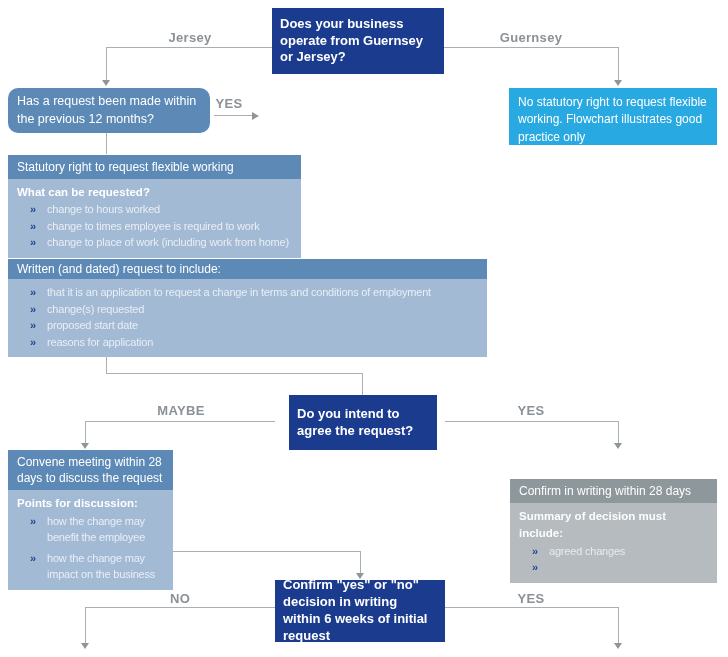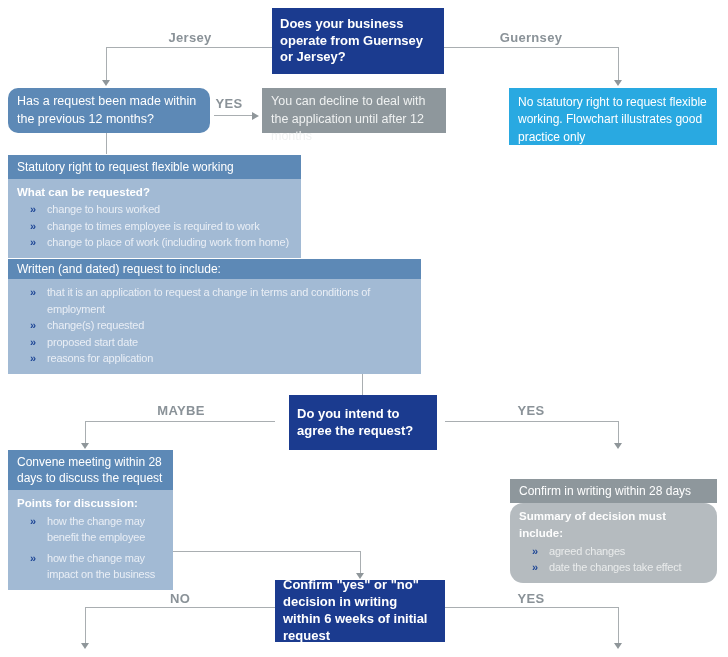--- a/index.html
+++ b/index.html
@@ -22,21 +22,21 @@
   .box{position:absolute;box-sizing:border-box;color:#fff;}
   .navy{background:var(--navy);font-weight:bold;font-size:13px;line-height:1.3;
         display:flex;align-items:center;justify-content:center;text-align:left;padding:4px 8px;}
   .qblue{background:var(--blue-mid);font-size:12.5px;line-height:1.4;padding:5px 9px;border-radius:10px;}
   .graybox{background:var(--gray-dark);color:#eff1f1;font-size:12.5px;line-height:1.4;padding:5px 9px;}
   .cyanbox{background:var(--cyan);font-size:12px;line-height:1.45;padding:6px 9px;}
   .two{position:absolute;box-sizing:border-box;}
   .two .hdr{box-sizing:border-box;background:var(--blue-mid);color:#fff;font-size:12px;line-height:1.35;padding:4px 9px;}
   .two .bdy{box-sizing:border-box;background:var(--blue-light);color:#fff;padding:5px 9px 7px 9px;}
   .two.grayset .hdr{background:var(--gray-dark);}
-  .two.grayset .bdy{background:var(--gray-light);border-radius:13px;}
+  .two.grayset .bdy{background:var(--gray-light);}
   .subhead{font-size:11.5px;font-weight:bold;line-height:1.5;color:#fff;}
   .grayset .subhead{color:#fdfdfd;}
   .bullet{display:flex;gap:5px;padding-left:13px;font-size:11px;letter-spacing:-0.2px;
           line-height:1.5;color:#e9eef5;}
   .grayset .bullet{color:#e9ebeb;}
   .bullet .chev{color:var(--chev);font-weight:bold;flex:0 0 12px;}
   .hline{position:absolute;height:0;border-top:1.5px solid var(--line);}
   .vline{position:absolute;width:0;border-left:1.5px solid var(--line);}
   .arr-down{position:absolute;width:0;height:0;border-left:4px solid transparent;
             border-right:4px solid transparent;border-top:6px solid var(--arrow);}
@@ -97,23 +97,20 @@
   <div class="lbl" style="left:531px;top:591px">YES</div>
 
   <div class="box navy" style="left:272px;top:8px;width:172px;height:66px">
     <span>Does your business operate from Guernsey or Jersey?</span>
   </div>
 
   <div class="box qblue" style="left:8px;top:88px;width:202px;height:45px">
     <span>Has a request been made within the previous 12 months?</span>
   </div>
 
-  <div class="box graybox" style="left:262px;top:88px;width:184px;height:45px">
-    <span>You can decline to deal with the application until after 12 months</span>
-  </div>
 
   <div class="box cyanbox" style="left:509px;top:88px;width:208px;height:57px">
     <span>No statutory right to request flexible working. Flowchart illustrates good practice only</span>
   </div>
 
   <div class="two" style="left:8px;top:155px;width:293px">
     <div class="hdr">Statutory right to request flexible working</div>
     <div class="bdy" style="min-height:62px">
       <div class="subhead">What can be requested?</div>
       <div class="bullet">
@@ -124,21 +121,21 @@
         <span class="chev">»</span>
         <span>change to times employee is required to work</span>
       </div>
       <div class="bullet">
         <span class="chev">»</span>
         <span>change to place of work (including work from home)</span>
       </div>
     </div>
   </div>
 
-  <div class="two" style="left:8px;top:259px;width:413px">
+  <div class="two" style="left:8px;top:259px;width:479px">
     <div class="hdr" style="padding-top:2px;padding-bottom:2px">Written (and dated) request to include:</div>
     <div class="bdy" style="min-height:74px">
       <div class="bullet">
         <span class="chev">»</span>
         <span>that it is an application to request a change in terms and conditions of employment</span>
       </div>
       <div class="bullet">
         <span class="chev">»</span>
         <span>change(s) requested</span>
       </div>
@@ -175,21 +172,20 @@
   <div class="two grayset" style="left:510px;top:479px;width:207px">
     <div class="hdr">Confirm in writing within 28 days</div>
     <div class="bdy" style="min-height:58px">
       <div class="subhead">Summary of decision must include:</div>
       <div class="bullet">
         <span class="chev">»</span>
         <span>agreed changes</span>
       </div>
       <div class="bullet">
         <span class="chev">»</span>
-        <span>date the changes take effect</span>
       </div>
     </div>
   </div>
 
   <div class="box navy" style="left:275px;top:580px;width:170px;height:62px">
     <span>Confirm "yes" or "no" decision in writing within 6 weeks of initial request</span>
   </div>
 
 </div>
 

